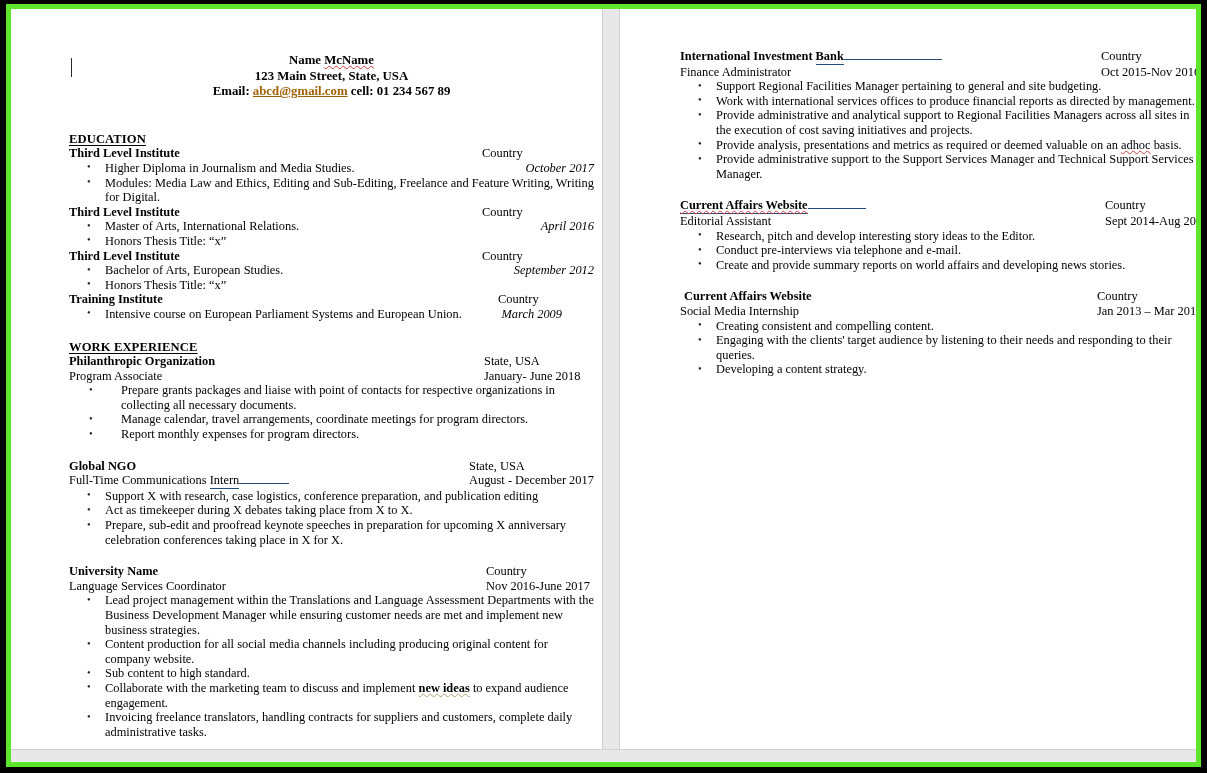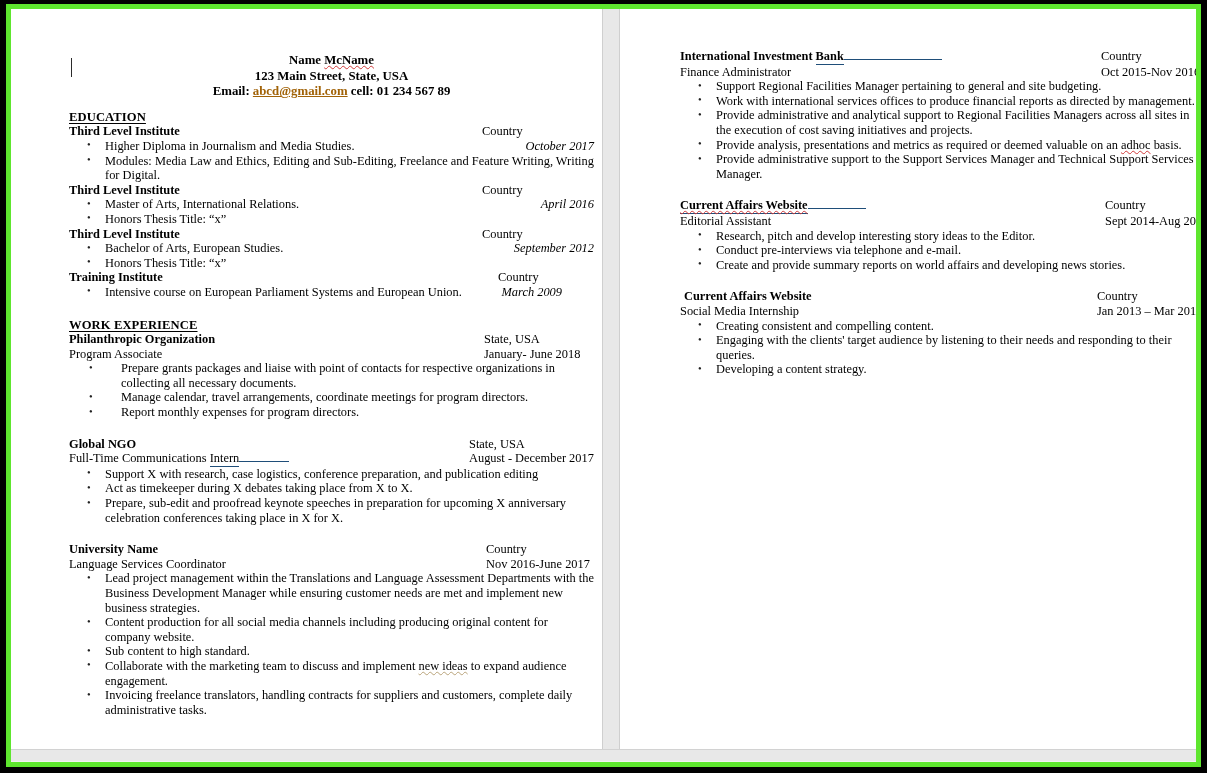--- a/index.html
+++ b/index.html
@@ -77,21 +77,21 @@
   .mailto { color: #a16207; text-decoration: underline; text-decoration-thickness: 1px; }
 
   
   .sect {
     font-weight: bold; font-size: 12.6px;
     text-decoration: underline; text-decoration-thickness: 1px;
     text-underline-offset: 1.5px;
     margin-top: 18px; margin-bottom: 0px;
     letter-spacing: 0.1px;
   }
-  .sect.first { margin-top: 10px; }
+  .sect.first { margin-top: 32px; }
 
   
   .row { display: flex; align-items: baseline; width: 100%; }
   .row .l { flex: 1 1 auto; min-width: 0; }
   .row .r { flex: 0 0 auto; text-align: left; white-space: nowrap; }
   .org { font-weight: bold; }
   .role { font-weight: normal; }
 
   
   #page-left .r  { width: 112px; }
@@ -129,20 +129,21 @@
     font-style: italic;
     white-space: nowrap;
   }
   li.withdate { padding-right: 0; }
   .gap-md { height: 17px; }
 
   .squig-faint {
     text-decoration: underline; text-decoration-style: wavy;
     text-decoration-color: #b9a37a; text-decoration-thickness: 1px;
     text-underline-offset: 1px;
+    font-weight: bold;
   }
 
   
   #strip {
     position: absolute;
     left: 0; right: 0; top: 740px; height: 40px;
     background: #e8e8e8;
     border-top: 1px solid #d2d2d2;
   }
   #strip2 {

